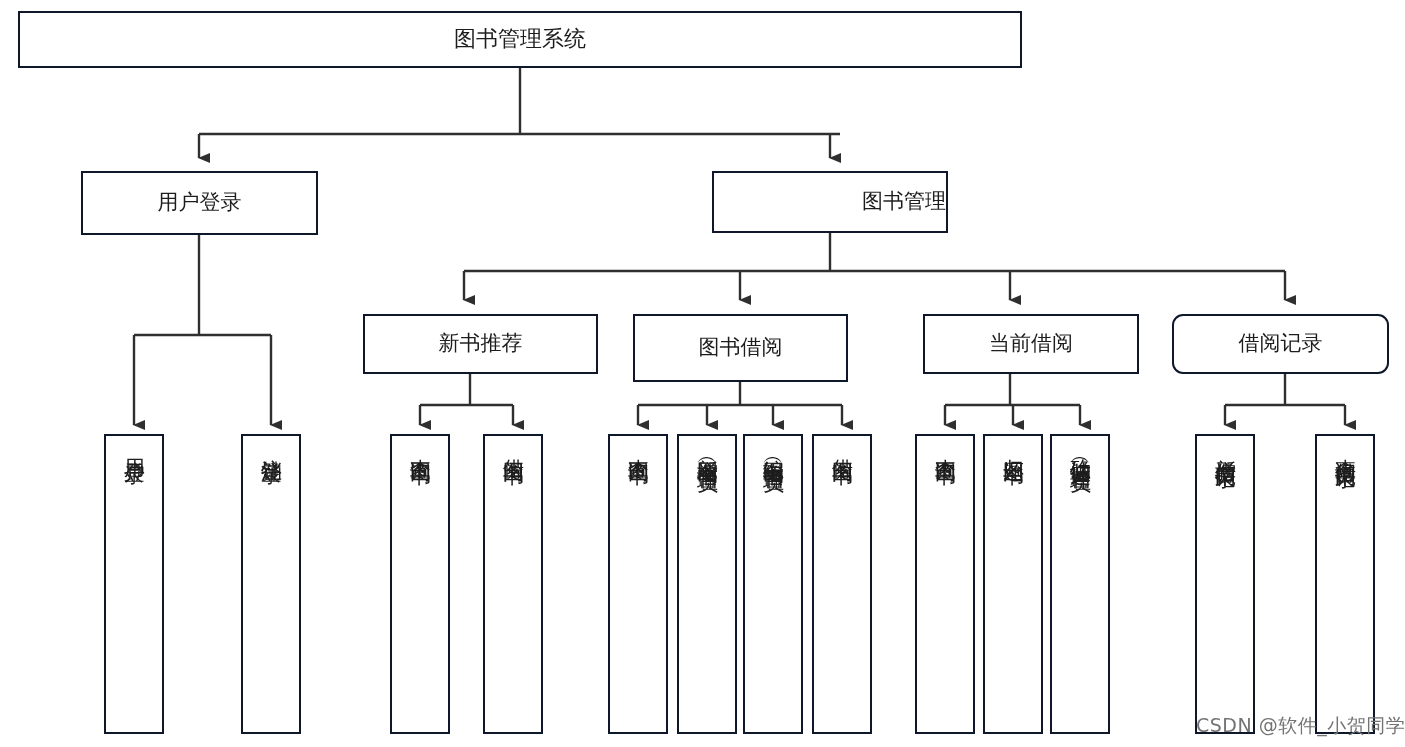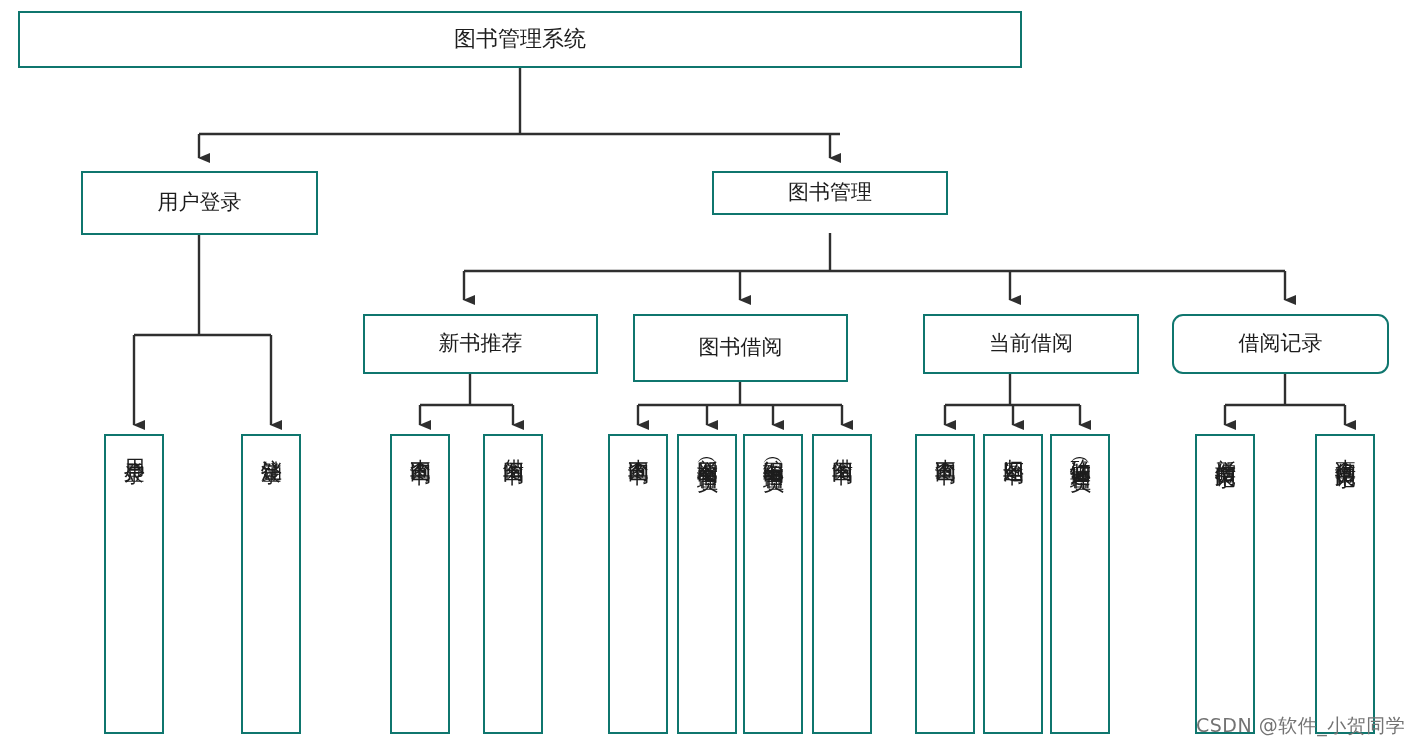--- a/index.html
+++ b/index.html
@@ -9,21 +9,21 @@
     font-family:"DejaVu Sans","Liberation Sans",sans-serif;
     overflow:hidden;
   }
   #stage{position:relative;width:1405px;height:747px;}
   svg#wires{position:absolute;left:0;top:0;width:1405px;height:747px;}
 
   .node{
     position:absolute;
     box-sizing:border-box;
     background:#ffffff;
-    border:2px solid #0f766e;
+    border:2px solid #0f172a;
     display:flex;
     align-items:center;
     justify-content:center;
     color:#1d1d1d;
   }
   .node .lbl{
     display:block;
     text-align:center;
     line-height:1.22;
     white-space:pre;
@@ -104,21 +104,21 @@
   </svg>
 
   <div class="node root" style="left:18px;top:11px;width:1004px;height:57px;">
     <span class="lbl">图书管理系统</span>
   </div>
 
   <div class="node h" style="left:81px;top:171px;width:237px;height:64px;">
     <span class="lbl">用户登录</span>
   </div>
 
-  <div class="node h" style="left:712px;top:171px;width:236px;height:44px;">
+  <div class="node h" style="left:712px;top:171px;width:236px;height:62px;justify-content:flex-end;">
     <span class="lbl">图书管理</span>
   </div>
 
   <div class="node h" style="left:363px;top:314px;width:235px;height:60px;">
     <span class="lbl">新书推荐</span>
   </div>
 
   <div class="node h" style="left:633px;top:314px;width:215px;height:68px;">
     <span class="lbl">图书借阅</span>
   </div>

